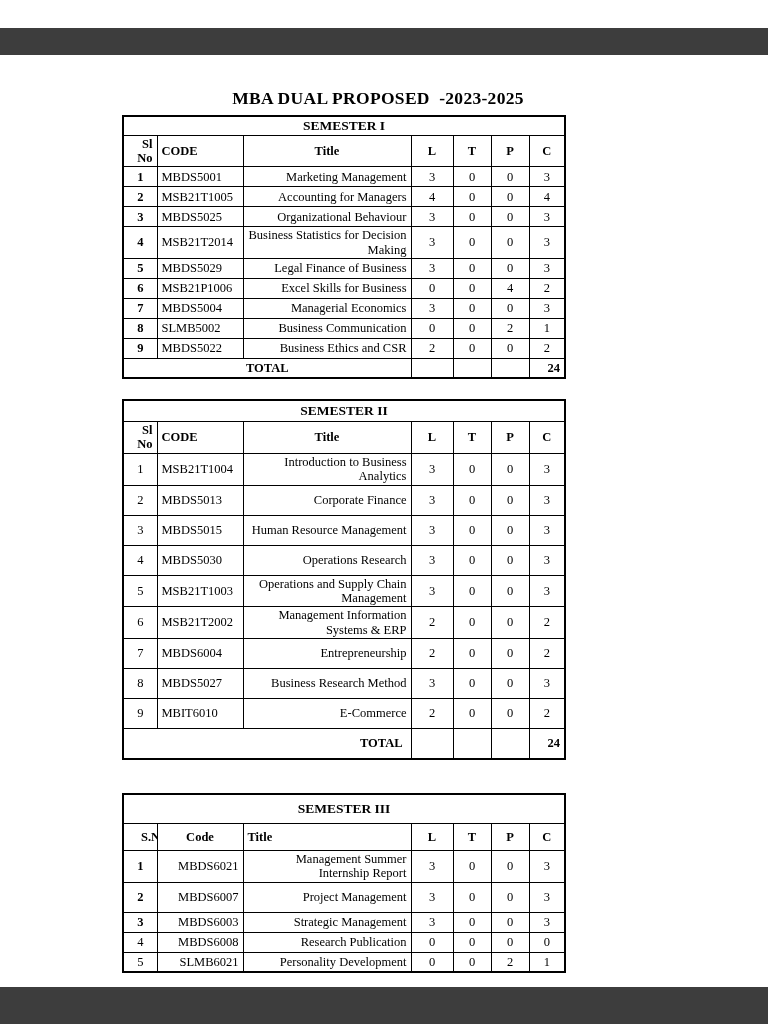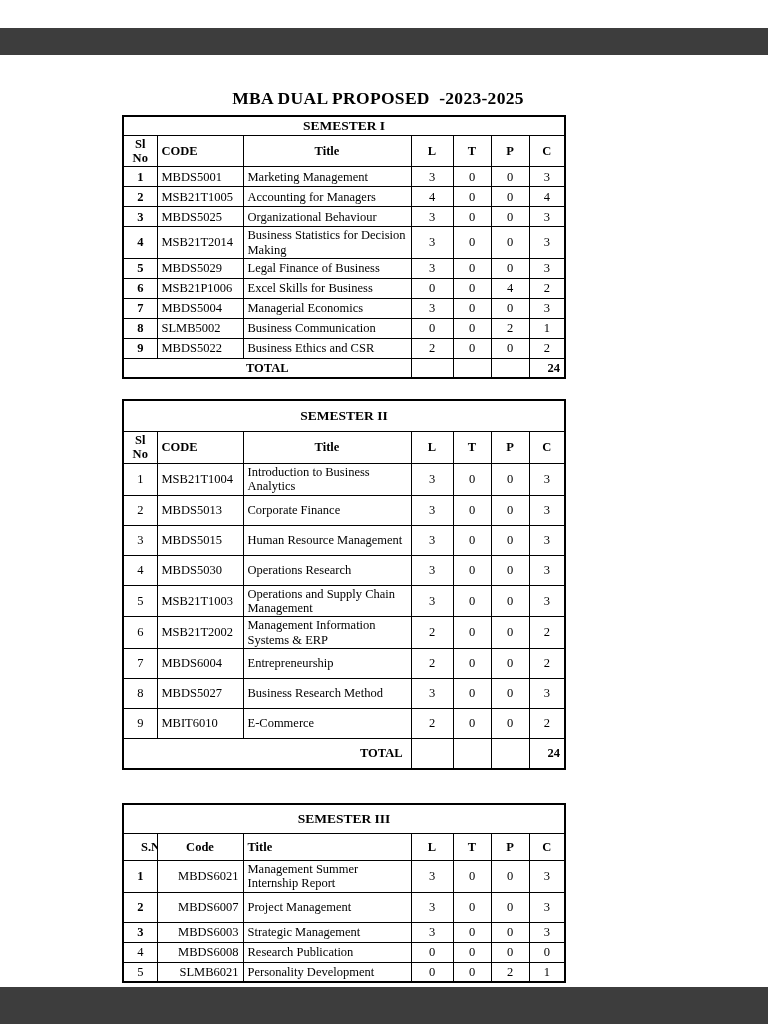--- a/index.html
+++ b/index.html
@@ -42,42 +42,42 @@
     padding: 1px 4px;
     font-size: 12.5px;
     line-height: 1.15;
     vertical-align: middle;
     overflow: hidden;
   }
 
   
   .sem .cap td { text-align: center; font-weight: bold; font-size: 13.5px; }
   .sem1 .cap { height: 18px; padding-left: 19px; }
-  .sem2 .cap { height: 32px; }
+  .sem2 .cap { height: 22px; }
   .sem3 .cap { height: 30px; }
 
   
   .sem .hdr td { font-weight: bold; }
   .sem1 .hdr, .sem2 .hdr { height: 30px; }
   .sem3 .hdr { height: 27px; }
-  .h-sl { text-align: center; }
+  .h-sl { text-align: right; }
   .h-code { text-align: left; }
   .h-title { text-align: center; }
   .h-num { text-align: center; }
   .sem3 .h-sl { text-align: center; font-weight: normal; padding: 1px 17px; }
   .sem3 .h-code { text-align: center; font-weight: normal; }
   .sem3 .h-title { text-align: left; font-weight: normal; }
 
   
   .c-sl { text-align: center; font-weight: bold; }
   .sem2 .c-sl { font-weight: normal; }
   .sem3 tr.row-3 .c-sl, .sem3 tr.row-4 .c-sl { font-weight: normal; }
   .c-code { text-align: left; }
   .sem3 .c-code { text-align: right; }
-  .c-title { text-align: left; }
+  .c-title { text-align: right; }
   .c-num { text-align: center; }
 
   
   .sem1 tr.row { height: 20px; }
   .sem2 tr.row { height: 30px; }
   .sem3 tr.row { height: 20px; }
   .sem3 tr.row-0, .sem3 tr.row-1 { height: 30px; }
 
   
   .sem .tot td { font-weight: bold; }

